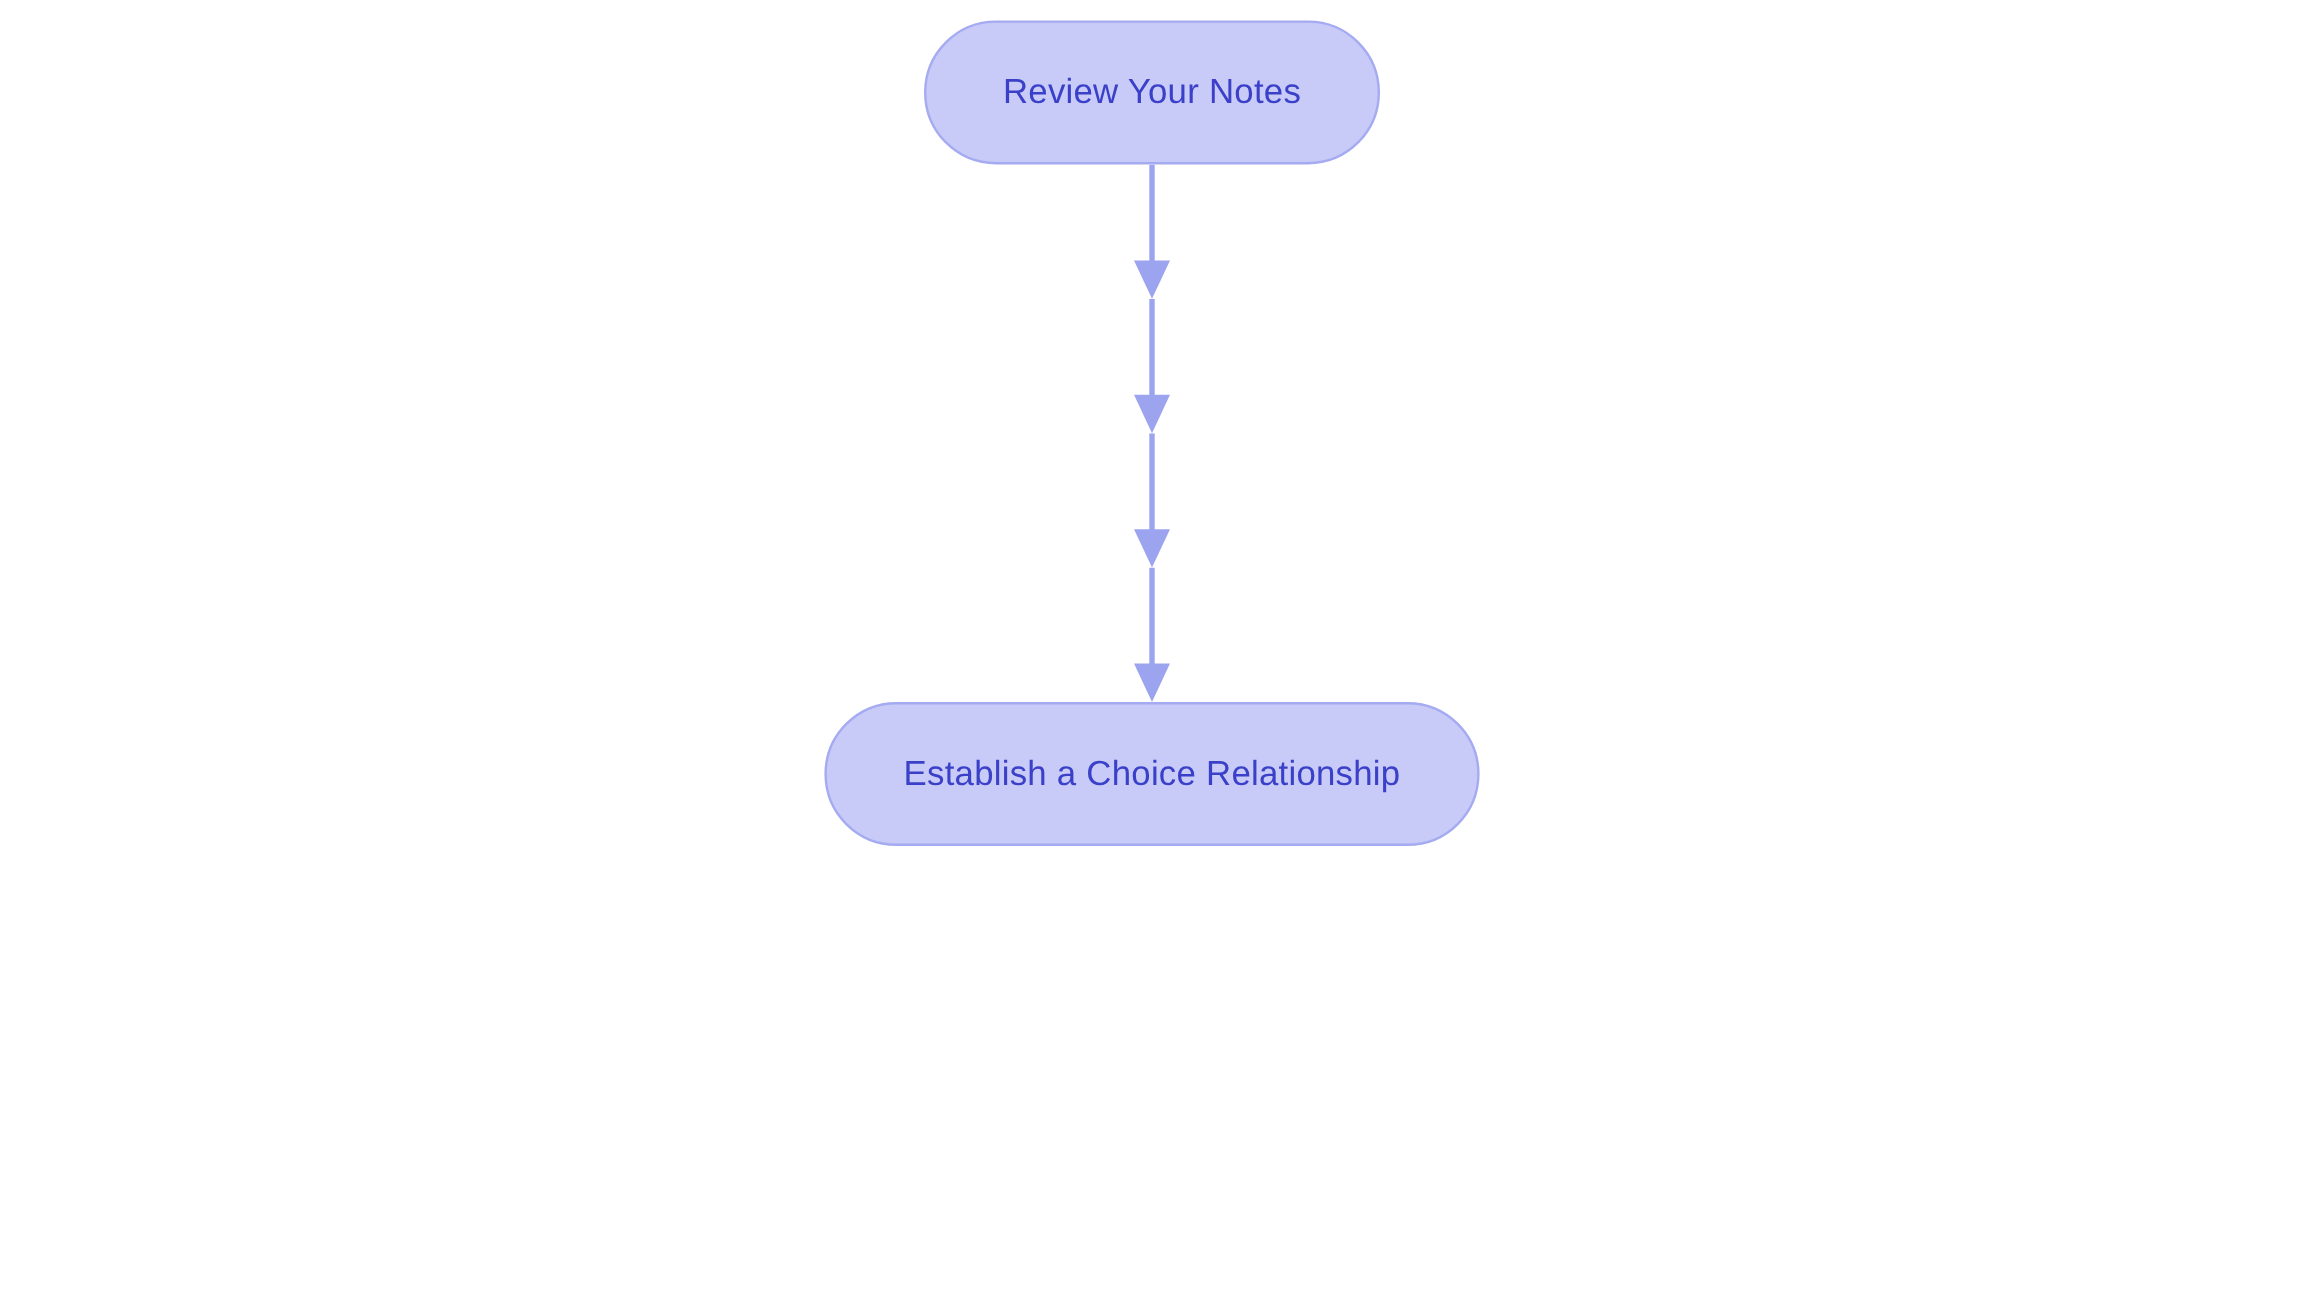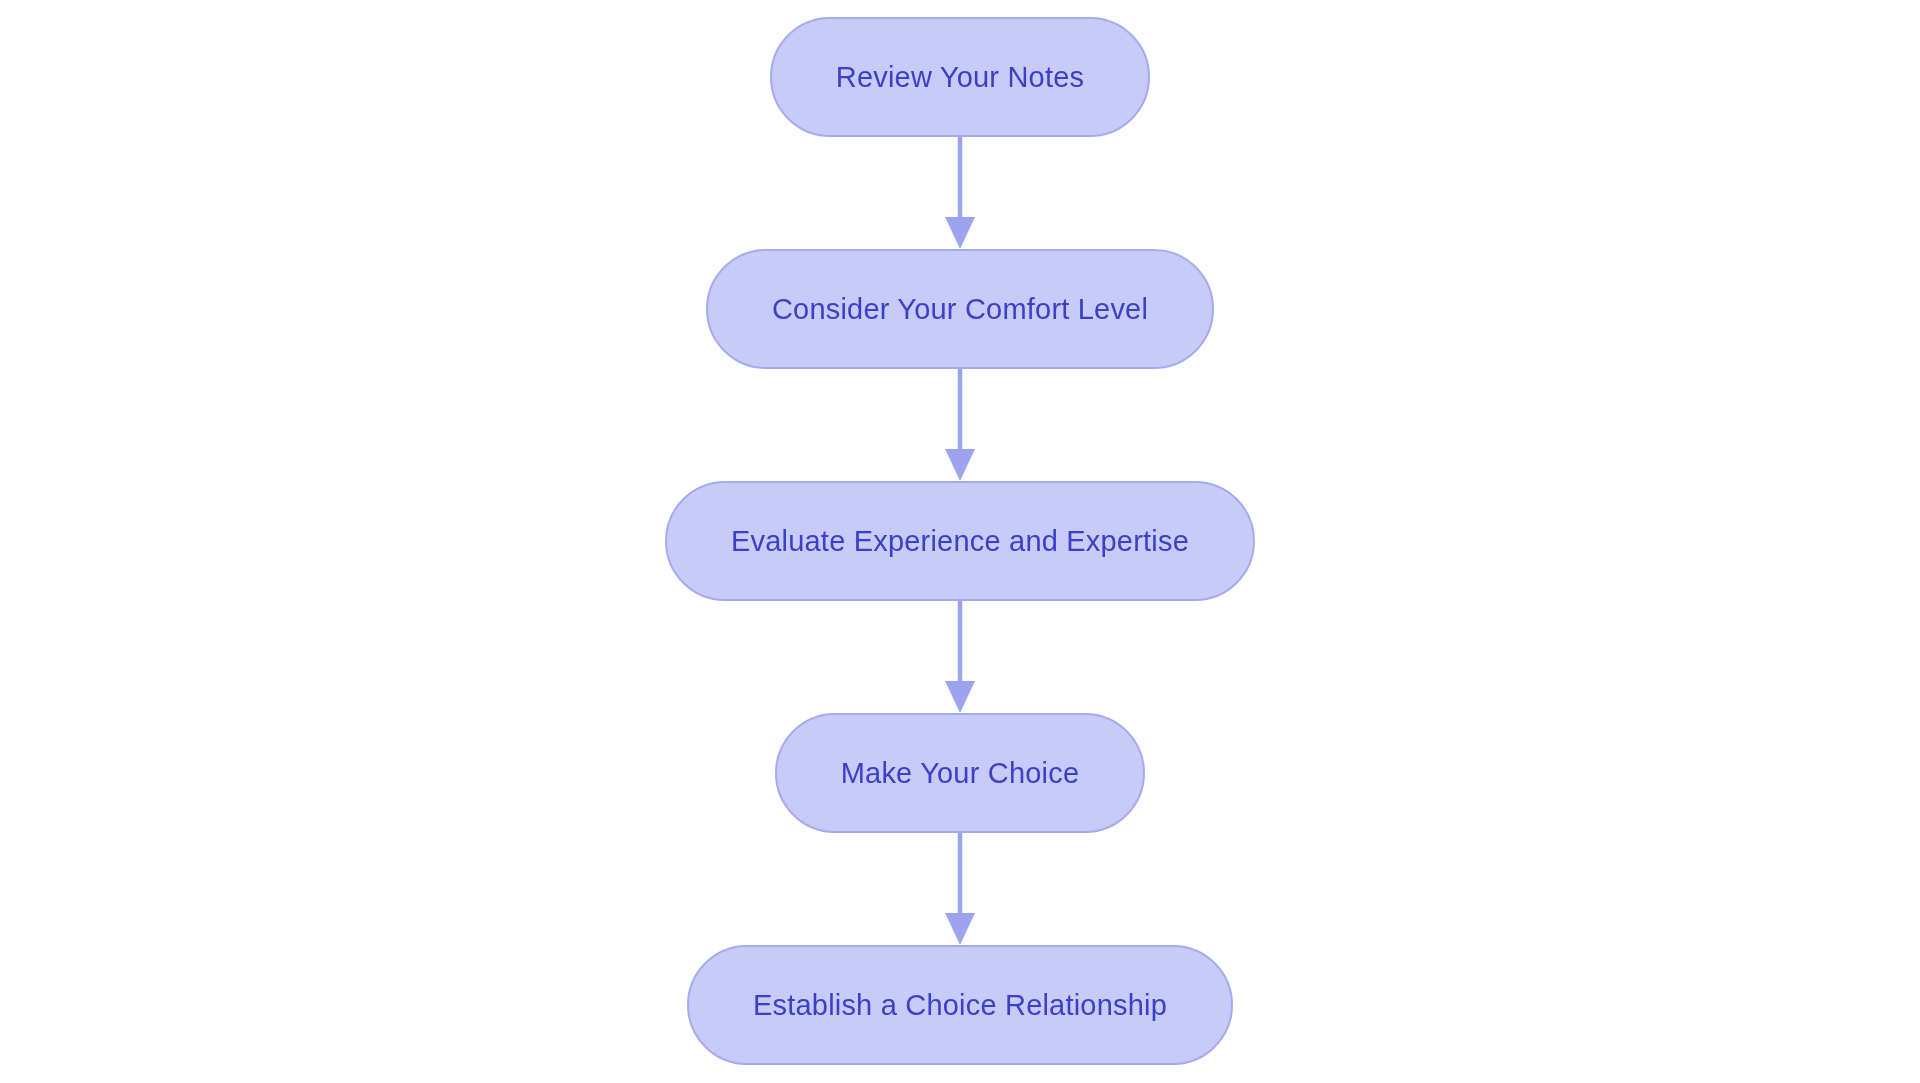--- a/index.html
+++ b/index.html
@@ -49,29 +49,26 @@
 </style>
 </head>
 <body>
 
 <div class="canvas">
     <div class="flow-node">Review Your Notes</div>
     <svg class="flow-arrow" viewBox="0 0 34 112">
       <line x1="17" y1="0" x2="17" y2="84" stroke="#9da4ef" stroke-width="4.5"></line>
       <polygon points="2,80 32,80 17,112" fill="#9da4ef"></polygon>
     </svg>
-    <div class="flow-node">Consider Your Comfort Level</div>
     <svg class="flow-arrow" viewBox="0 0 34 112">
       <line x1="17" y1="0" x2="17" y2="84" stroke="#9da4ef" stroke-width="4.5"></line>
       <polygon points="2,80 32,80 17,112" fill="#9da4ef"></polygon>
     </svg>
-    <div class="flow-node">Evaluate Experience and Expertise</div>
     <svg class="flow-arrow" viewBox="0 0 34 112">
       <line x1="17" y1="0" x2="17" y2="84" stroke="#9da4ef" stroke-width="4.5"></line>
       <polygon points="2,80 32,80 17,112" fill="#9da4ef"></polygon>
     </svg>
-    <div class="flow-node">Make Your Choice</div>
     <svg class="flow-arrow" viewBox="0 0 34 112">
       <line x1="17" y1="0" x2="17" y2="84" stroke="#9da4ef" stroke-width="4.5"></line>
       <polygon points="2,80 32,80 17,112" fill="#9da4ef"></polygon>
     </svg>
     <div class="flow-node">Establish a Choice Relationship</div>
   </div>
 
 </body></html>

